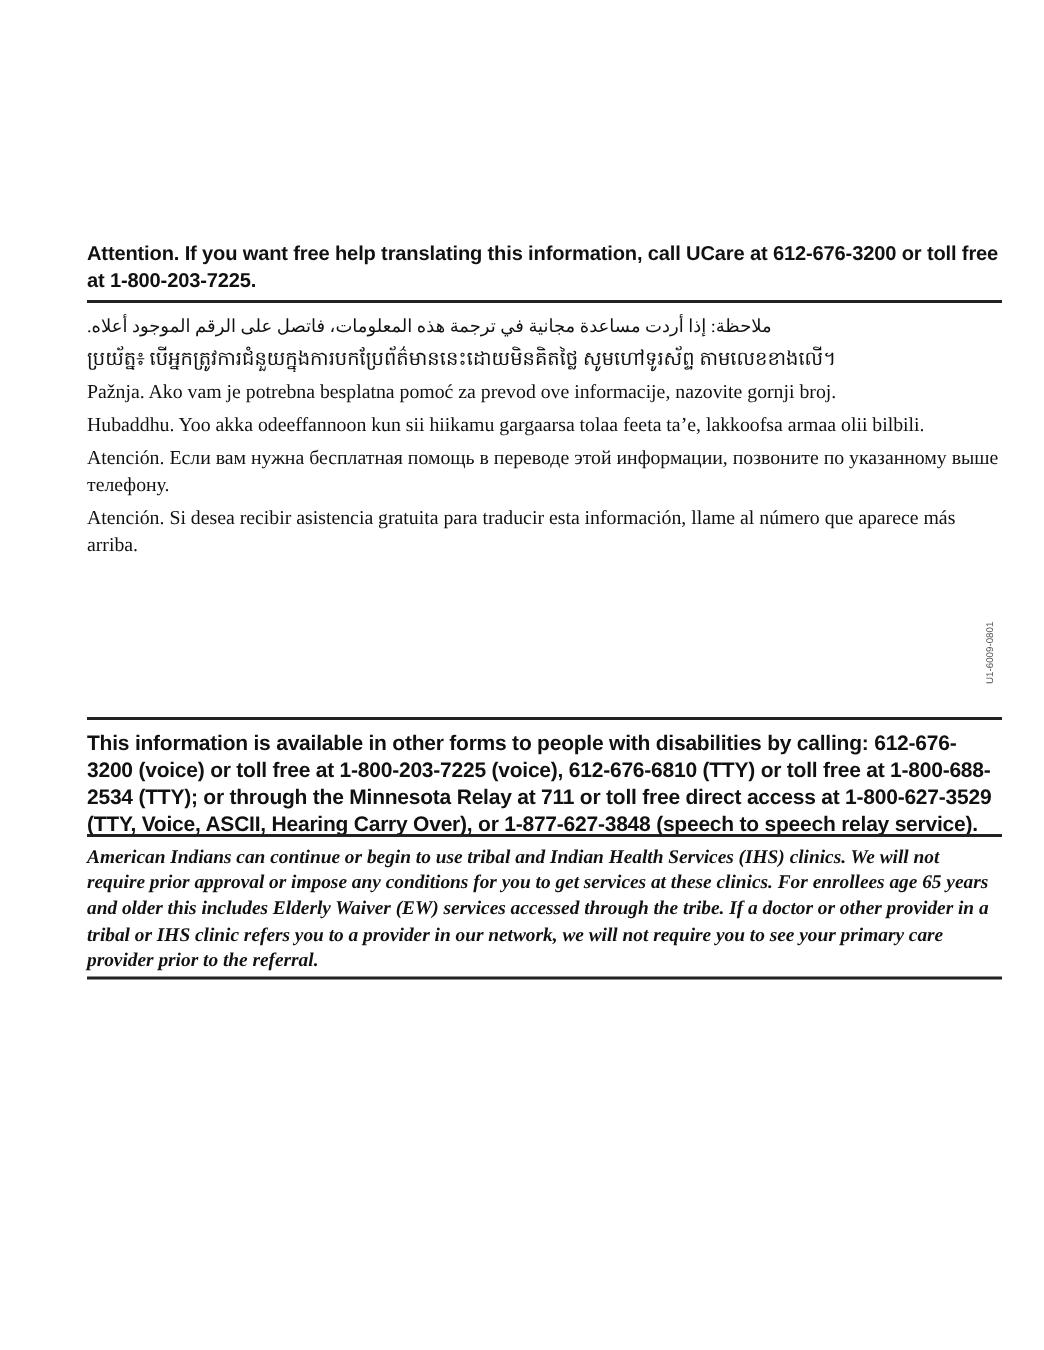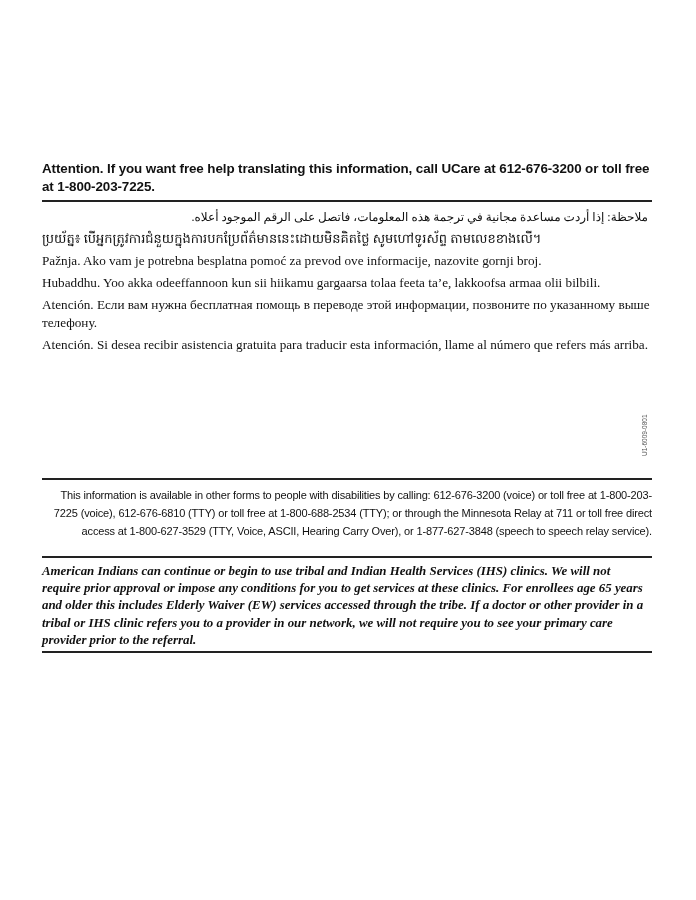--- a/index.html
+++ b/index.html
@@ -1,31 +1,31 @@
 <!DOCTYPE html>
 <html><head>
 <meta charset="utf-8">
 <style>
   html, body { margin: 0; padding: 0; background: #ffffff; }
   body { width: 696px; height: 900px; position: relative; overflow: hidden; color: #111; }
-  .page { position: absolute; left: 0; top: 0; width: 680px; height: 900px; }
+  .page { position: absolute; left: 16px; top: 0; width: 680px; height: 900px; }
   .block { position: absolute; left: 42px; width: 610px; }
   .sans { font-family: "Liberation Sans", "DejaVu Sans", sans-serif; }
   .serif { font-family: "Liberation Serif", "DejaVu Serif", serif; }
   .attention {
     top: 160px; font-weight: bold; font-size: 13.4px; line-height: 18px; letter-spacing: -0.1px;
   }
   .rule { position: absolute; left: 42px; width: 610px; height: 1.5px; background: #222; }
   .langs { top: 208px; font-size: 13.2px; line-height: 18px; }
   .langs p { margin: 0 0 4px 0; }
-  .langs p.rtl { direction: rtl; text-align: right; font-size: 12px; margin-right: 4px; }
+  .langs p.rtl { direction: rtl; text-align: left; font-size: 12px; margin-right: 4px; }
   .langs p.khmer { font-size: 13px; white-space: nowrap; overflow: hidden; }
   .langs p.lao { font-size: 12.4px; white-space: nowrap; }
   .disab {
-    top: 486px; font-weight: normal; font-size: 11px; line-height: 18px; letter-spacing: -0.15px; text-align: right;
+    top: 486px; font-weight: bold; font-size: 14px; line-height: 18px; letter-spacing: -0.15px;
   }
   .ihs {
     top: 563px; font-weight: bold; font-size: 12.9px; line-height: 17.2px; font-style: italic;
   }
   .doccode {
     position: absolute; left: 641px; top: 404px; width: 12px; height: 62px;
     font-size: 6.5px; color: #555; writing-mode: vertical-rl; transform: rotate(180deg);
     text-align: center; white-space: nowrap;
   }
 </style>
@@ -37,21 +37,21 @@
   <div class="block attention sans">Attention. If you want free help translating this information, call UCare at 612-676-3200 or toll free at 1-800-203-7225.</div>
 
   <div class="rule" style="top:200px;"></div>
 
   <div class="block langs serif">
     <p class="rtl" lang="ar">ملاحظة: إذا أردت مساعدة مجانية في ترجمة هذه المعلومات، فاتصل على الرقم الموجود أعلاه.</p>
     <p class="khmer" lang="km">ប្រយ័ត្ន៖ បើអ្នកត្រូវការជំនួយក្នុងការបកប្រែព័ត៌មាននេះដោយមិនគិតថ្លៃ សូមហៅទូរស័ព្ទ តាមលេខខាងលើ។</p>
     <p>Pažnja. Ako vam je potrebna besplatna pomoć za prevod ove informacije, nazovite gornji broj.</p>
     <p>Hubaddhu. Yoo akka odeeffannoon kun sii hiikamu gargaarsa tolaa feeta ta’e, lakkoofsa armaa olii bilbili.</p>
     <p>Atención. Если вам нужна бесплатная помощь в переводе этой информации, позвоните по указанному выше телефону.</p>
-    <p>Atención. Si desea recibir asistencia gratuita para traducir esta información, llame al número que refers más arriba.</p>
+    <p>Atención. Si desea recibir asistencia gratuita para traducir esta información, llame al número que aparece más arriba.</p>
   </div>
 
   <div class="doccode sans">U1-6009-0801</div>
 
   <div class="rule" style="top:478px;"></div>
 
   <div class="block disab sans">This information is available in other forms to people with disabilities by calling: 612-676-3200 (voice) or toll free at 1-800-203-7225 (voice), 612-676-6810 (TTY) or toll free at 1-800-688-2534 (TTY); or through the Minnesota Relay at 711 or toll free direct access at 1-800-627-3529 (TTY, Voice, ASCII, Hearing Carry Over), or 1-877-627-3848 (speech to speech relay service).</div>
 
   <div class="rule" style="top:556px;"></div>
 

